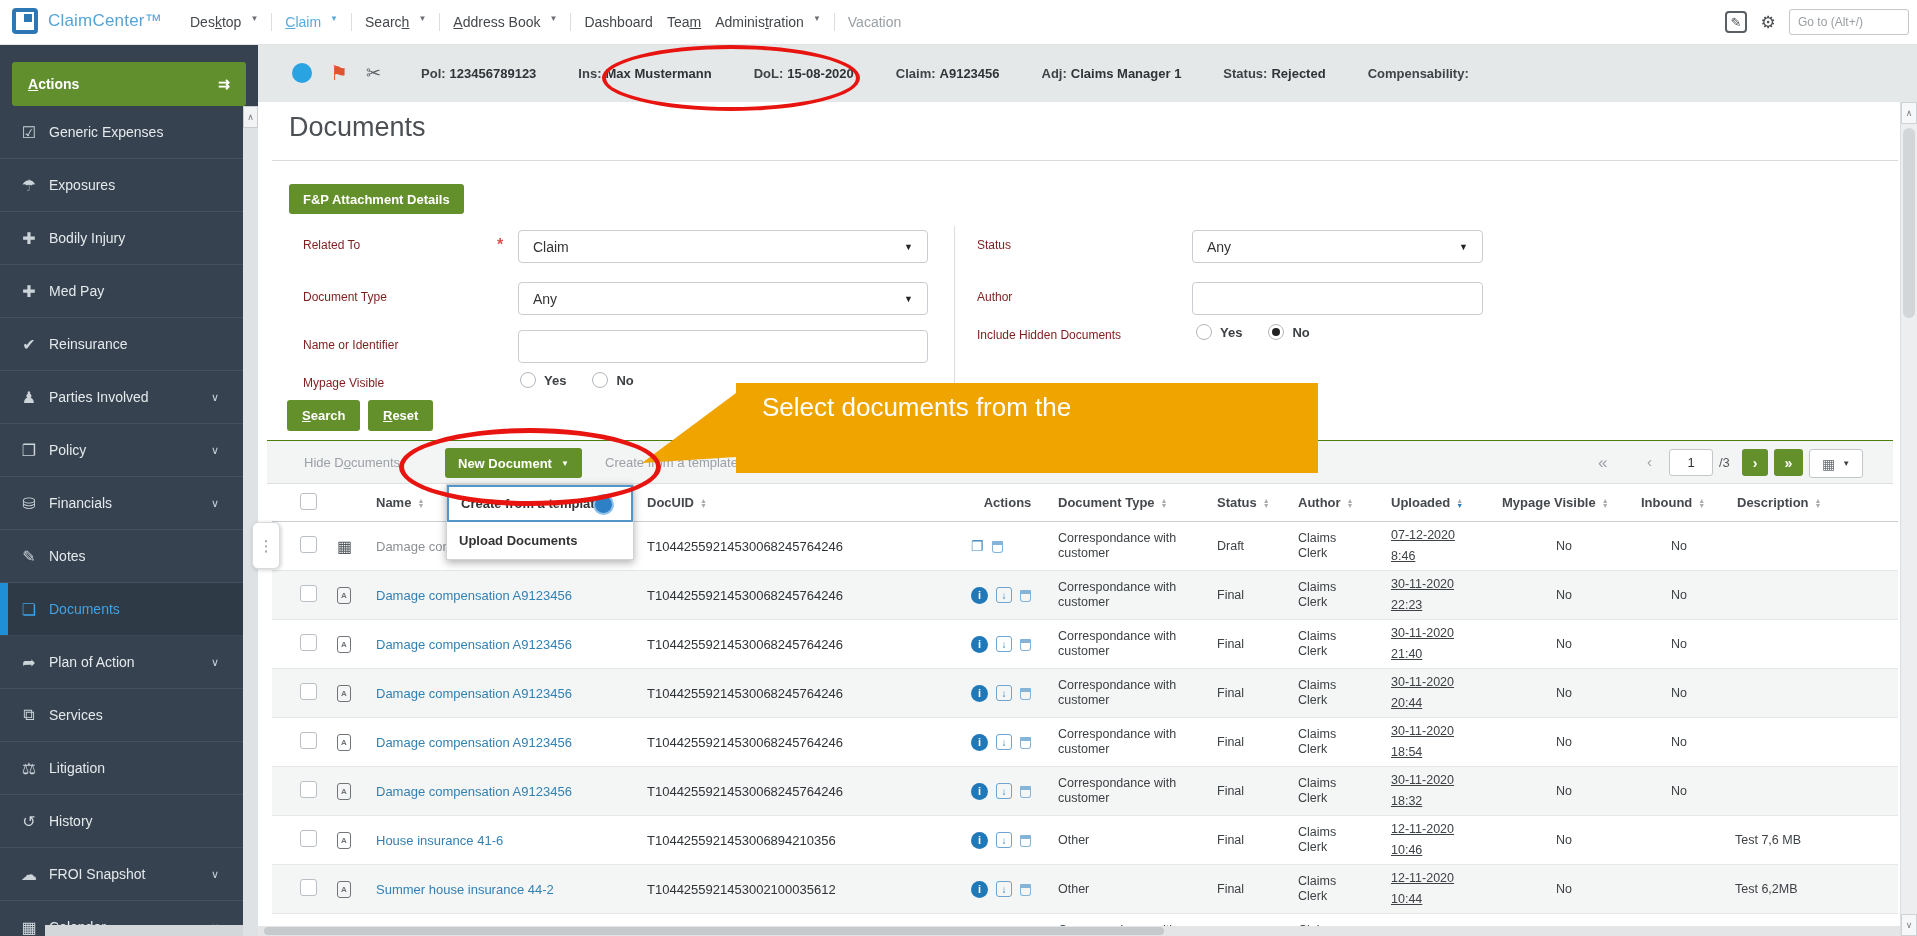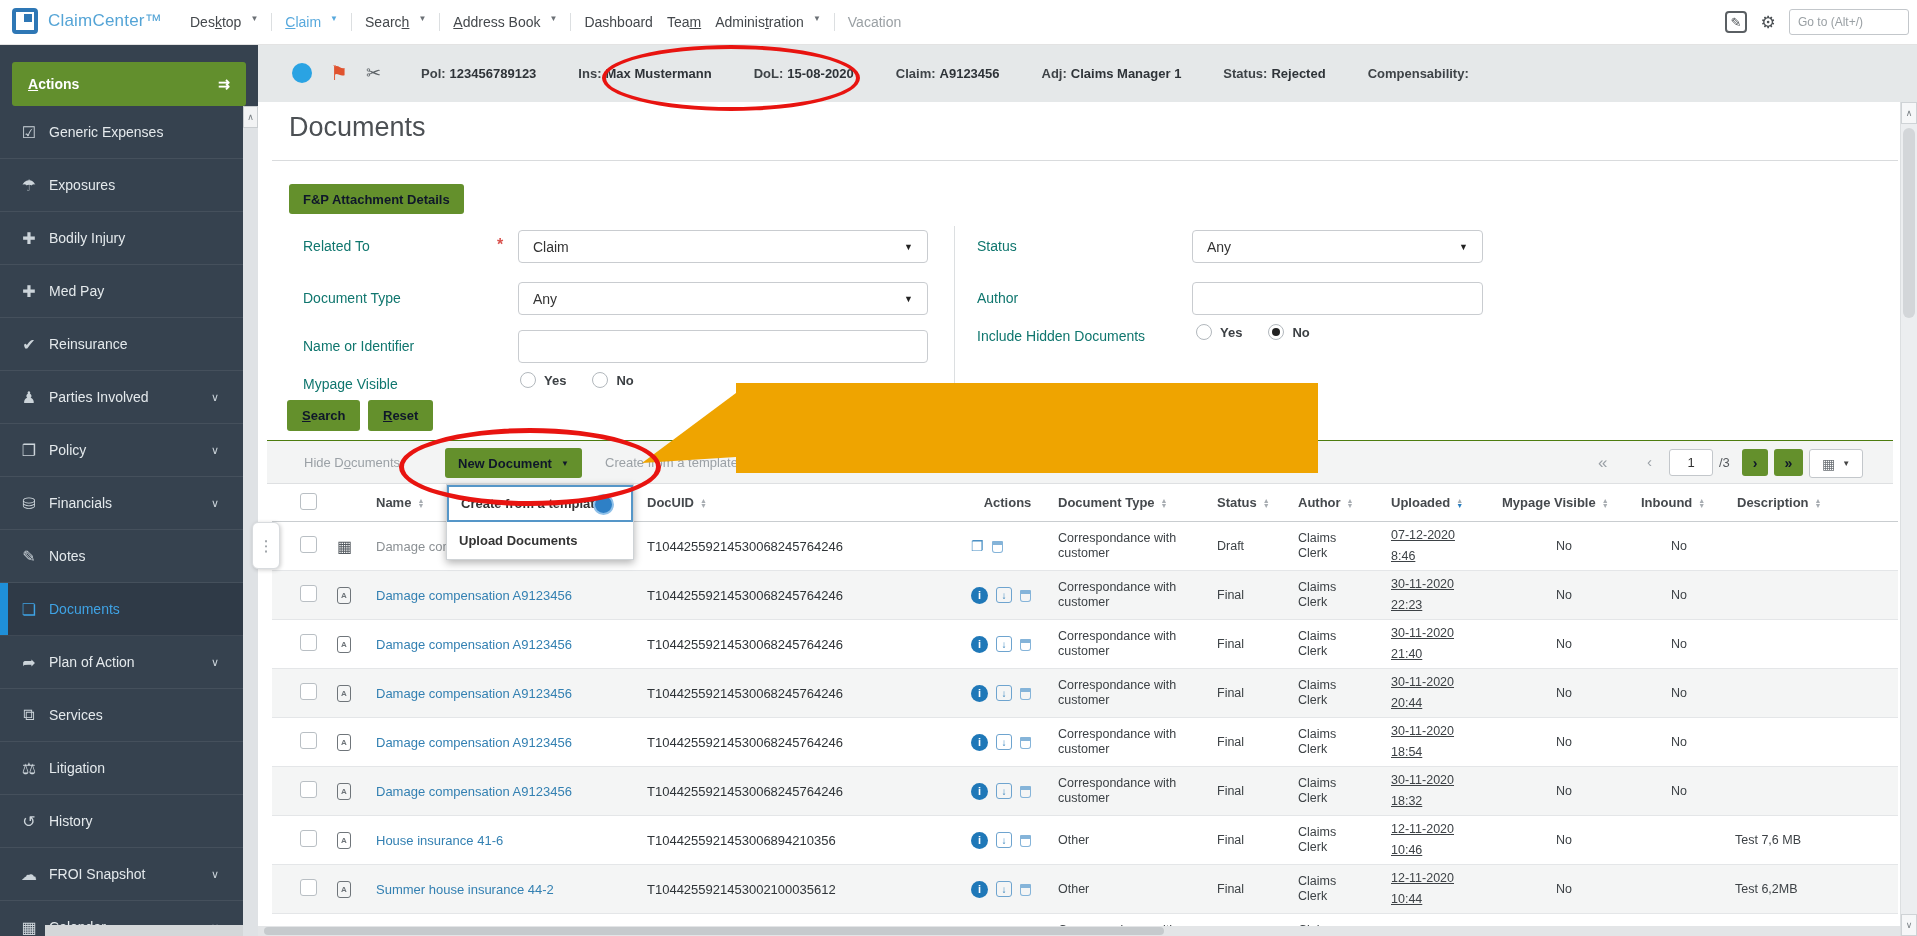--- a/index.html
+++ b/index.html
@@ -48,24 +48,24 @@
   #flag-ic{font-size:20px;color:#e0532f;}
   #scissors-ic{font-size:18px;color:#5a6065;}
   #info-fields{display:flex;align-items:center;margin-left:28px;}
   .ifield{margin-right:30px;white-space:nowrap;font-size:13px;margin-left:12px;}
   .ifield .il{color:#3e4347;font-weight:600;}
   .ifield .iv{color:#2e3338;font-weight:bold;margin-left:4px;}
   
   #content-bg{position:absolute;left:258px;top:102px;width:1642px;height:834px;background:#fff;}
   #page-title{position:absolute;left:289px;top:112px;font-size:27px;color:#4c5054;font-weight:400;}
   #title-rule{position:absolute;left:272px;top:160px;width:1626px;height:1px;background:#d9dbdd;}
-  .greenbtn{background:#64902c;border:none;border-radius:3px;color:#0f172a;font-weight:bold;cursor:pointer;
+  .greenbtn{background:#64902c;border:none;border-radius:3px;color:#ffffff;font-weight:bold;cursor:pointer;
             font-family:"Liberation Sans",sans-serif;}
   #fp-btn{position:absolute;left:289px;top:184px;height:30px;padding:0 14px;font-size:13px;}
-  .flabel{position:absolute;font-size:14px;color:#0f766e;}
+  .flabel{position:absolute;font-size:12px;color:#7f1d1d;}
   .fcontrol{position:absolute;height:33px;border:1px solid #c9ccd0;border-radius:4px;background:#fff;box-sizing:border-box;
             display:flex;align-items:center;font-size:14px;color:#333;cursor:pointer;}
   .fcontrol .fval{margin-left:14px;}
   .fcontrol .fcaret{position:absolute;right:14px;font-size:9px;color:#222;}
   .ftext{position:absolute;height:33px;border:1px solid #c9ccd0;border-radius:4px;box-sizing:border-box;padding:0 12px;
          font-size:14px;color:#333;font-family:"Liberation Sans",sans-serif;}
   #req-star{position:absolute;left:497px;top:236px;color:#d9534f;font-size:16px;font-weight:bold;}
   #fdivider{position:absolute;left:954px;top:226px;width:1px;height:166px;background:#dcdfe1;}
   .radio{width:16px;height:16px;border:1px solid #b2b8bd;border-radius:50%;background:#fff;display:inline-block;
          box-sizing:border-box;position:relative;cursor:pointer;flex:none;}
@@ -609,20 +609,21 @@
       <div class="nd-item hl">
         <span>Create from a template</span>
         <span id="nd-badge"></span>
       </div>
       <div class="nd-item">
         <span>Upload Documents</span>
       </div>
     </div>
 
   <div id="callout">
+    <div>Select documents from the</div>
   </div>
   <svg id="callout-tail" width="112" height="96">
     <polygon points="108,10 108,74 14,80" fill="#efa400"></polygon>
   </svg>
   <div class="red-ellipse" id="oval-newdoc"></div>
 
   <div id="right-scroll">
     <div class="scr-btn" id="rs-up">∧</div>
     <div id="rs-thumb"></div>
     <div class="scr-btn" id="rs-down">∨</div>

